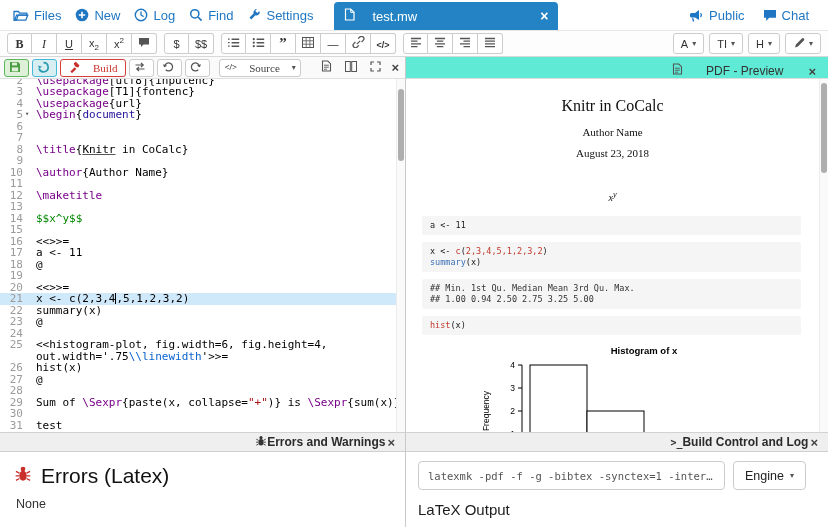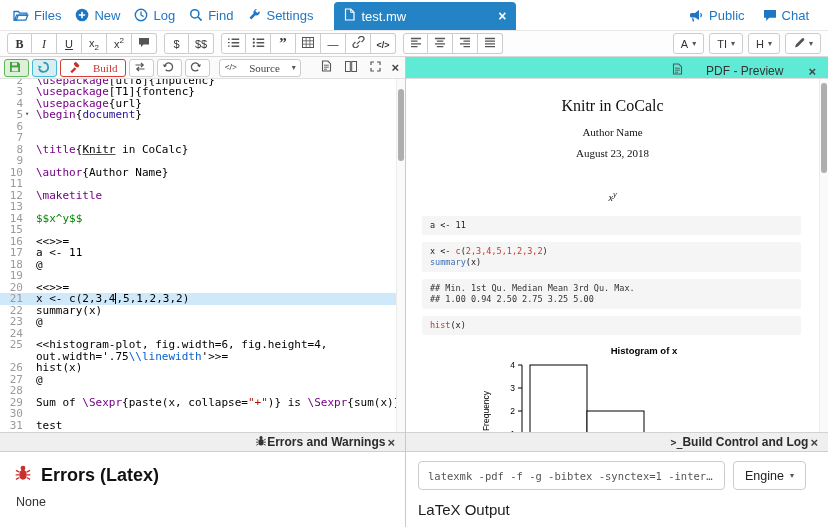--- a/index.html
+++ b/index.html
@@ -6,22 +6,22 @@
   html,body{width:828px;height:527px;overflow:hidden;background:#fff;
     font-family:"Liberation Sans",sans-serif;color:#222}
   .app{position:relative;width:828px;height:527px;background:#fff}
 
   
   .navbar{height:30px;display:flex;align-items:flex-end;background:#fff;padding:0 12px 0 6px}
   .nav-left{display:flex;align-items:center;height:30px}
   .nav-btn{display:flex;align-items:center;gap:5px;background:none;border:none;
     color:#1f76c2;font-size:13px;cursor:pointer;padding:4px 7px;font-family:inherit}
   .nav-btn svg{display:block}
-  .file-tab{margin-left:14px;display:flex;align-items:center;gap:6px;background:#2383c4;
-    color:#fff;font-size:13px;height:28px;padding:0 10px;border-radius:4px 4px 0 0;width:182px}
+  .file-tab{margin-left:14px;display:flex;align-items:center;gap:17px;background:#2383c4;
+    color:#fff;font-size:13px;height:28px;padding:0 10px;border-radius:4px 4px 0 0;width:224px}
   .tab-close{margin-left:auto;font-size:14px;font-weight:bold;cursor:pointer;color:#fff;
     background:none;border:none;line-height:1}
   .nav-right{margin-left:auto;display:flex;align-items:center;height:30px;gap:4px}
 
   
   .format-bar{height:27px;display:flex;align-items:center;padding:0 7px;background:#fdfdfd;
     border-top:1px solid #e8e8e8;border-bottom:1px solid #d8d8d8}
   .btn-group{display:flex;margin-right:7px}
   .btn-fmt{min-width:25px;height:21px;background:#fff;border:1px solid #ccc;border-left-width:0;
     display:flex;align-items:center;justify-content:center;padding:0 4px;cursor:pointer}
@@ -100,21 +100,21 @@
 
   
   .collapse-bar{height:20px;background:#efefef;border-top:1px solid #d2d2d2;border-bottom:1px solid #cfcfcf;
     display:flex;align-items:center;justify-content:flex-end;padding:0 8px;
     font-size:12px;font-weight:600;color:#2b2b2b}
   .term-ico{font-family:"DejaVu Sans Mono",monospace;font-size:10px;font-weight:bold;color:#333}
 
   
   .errors-panel{height:75px;background:#fff;padding:12px 14px}
   .err-head{display:flex;align-items:center;gap:9px}
-  .err-title{font-size:18px;font-weight:700;color:#111;font-family:inherit}
+  .err-title{font-size:21px;font-weight:400;color:#111;font-family:inherit}
   .err-none{margin:9px 0 0 2px;font-size:12.5px;color:#333}
   .build-panel{height:75px;background:#fff;padding:9px 10px 0 12px}
   .build-row{display:flex;gap:8px;align-items:center}
   .cmd-input{width:307px;height:29px;border:1px solid #ccc;border-radius:4px;padding:0 9px;
     font-family:"DejaVu Sans Mono",monospace;font-size:10.5px;color:#555;background:#fff;
     overflow:hidden;text-overflow:ellipsis;white-space:nowrap}
   .engine-btn{height:29px;border:1px solid #ccc;border-radius:4px;background:#fff;padding:0 11px;
     font-size:12.5px;color:#222;display:flex;align-items:center;gap:6px;cursor:pointer;font-family:inherit}
   .latex-output{margin-top:11px;font-size:15px;color:#1c1c1c}
 </style>

